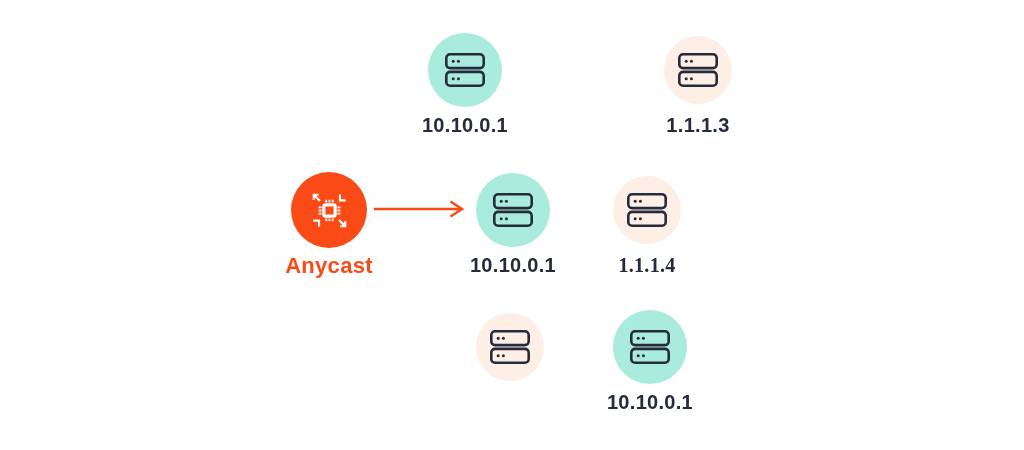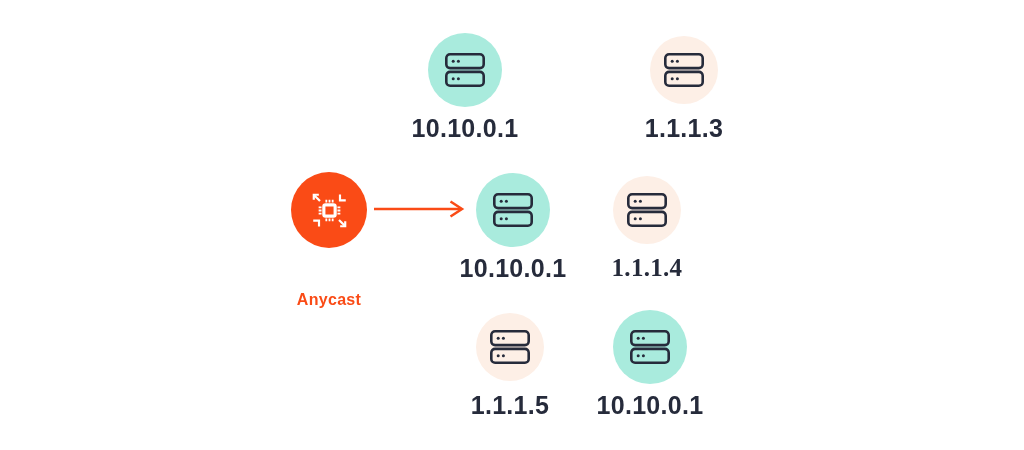--- a/index.html
+++ b/index.html
@@ -40,30 +40,29 @@
   .node.orange .circle {
     width: 76px; height: 76px;
     background: var(--accent-orange, #FA4B16);
   }
   .node .label {
     position: absolute;
     top: 81px;
     left: 0;
     width: 100%;
     text-align: center;
-    font-size: 25px;
+    font-size: 20px;
     font-weight: 700;
     letter-spacing: 0.3px;
     color: var(--ip-label-text, #262B3B);
     white-space: nowrap;
   }
   .node.orange .label {
     color: var(--accent-orange, #FA4B16);
-    font-size: 16px;
-    margin-top: 38px;
+    font-size: 22px;
   }
 
   .rack-icon { color: var(--icon-stroke, #262B3B); display: block; }
 
   .flow-arrow { position: absolute; left: 372px; top: 198px; }
   .flow-arrow path { stroke: var(--accent-orange, #FA4B16); }
 </style>
 </head>
 <body>
 
@@ -113,21 +112,21 @@
             <circle cx="13.4" cy="8.2" r="1.5"></circle>
             <circle cx="8.2" cy="25.8" r="1.5"></circle>
             <circle cx="13.4" cy="25.8" r="1.5"></circle>
           </g>
       </svg>
     </div>
     <div class="label">10.10.0.1</div>
   </div>
 
 
-  <div class="node peach" style="left:604px; top:33px;">
+  <div class="node peach" style="left:618px; top:33px;">
     <div class="circle">
       <svg class="rack-icon" viewBox="0 0 40 34" width="40" height="34">
         <g fill="none" stroke="currentColor" stroke-width="2.6">
           <rect x="1.3" y="1.3" width="37.4" height="13.8" rx="3.8"></rect>
           <rect x="1.3" y="18.9" width="37.4" height="13.8" rx="3.8"></rect>
         </g>
         <g fill="currentColor">
             <circle cx="8.2" cy="8.2" r="1.5"></circle>
             <circle cx="13.4" cy="8.2" r="1.5"></circle>
             <circle cx="8.2" cy="25.8" r="1.5"></circle>
@@ -182,21 +181,20 @@
           <rect x="1.3" y="18.9" width="37.4" height="13.8" rx="3.8"></rect>
         </g>
         <g fill="currentColor">
             <circle cx="8.2" cy="8.2" r="1.5"></circle>
             <circle cx="13.4" cy="8.2" r="1.5"></circle>
             <circle cx="8.2" cy="25.8" r="1.5"></circle>
             <circle cx="13.4" cy="25.8" r="1.5"></circle>
           </g>
       </svg>
     </div>
-    <div class="label">1.1.1.5</div>
   </div>
 
   <div class="node teal" style="left:570px; top:310px;">
     <div class="circle">
       <svg class="rack-icon" viewBox="0 0 40 34" width="40" height="34">
         <g fill="none" stroke="currentColor" stroke-width="2.6">
           <rect x="1.3" y="1.3" width="37.4" height="13.8" rx="3.8"></rect>
           <rect x="1.3" y="18.9" width="37.4" height="13.8" rx="3.8"></rect>
         </g>
         <g fill="currentColor">

